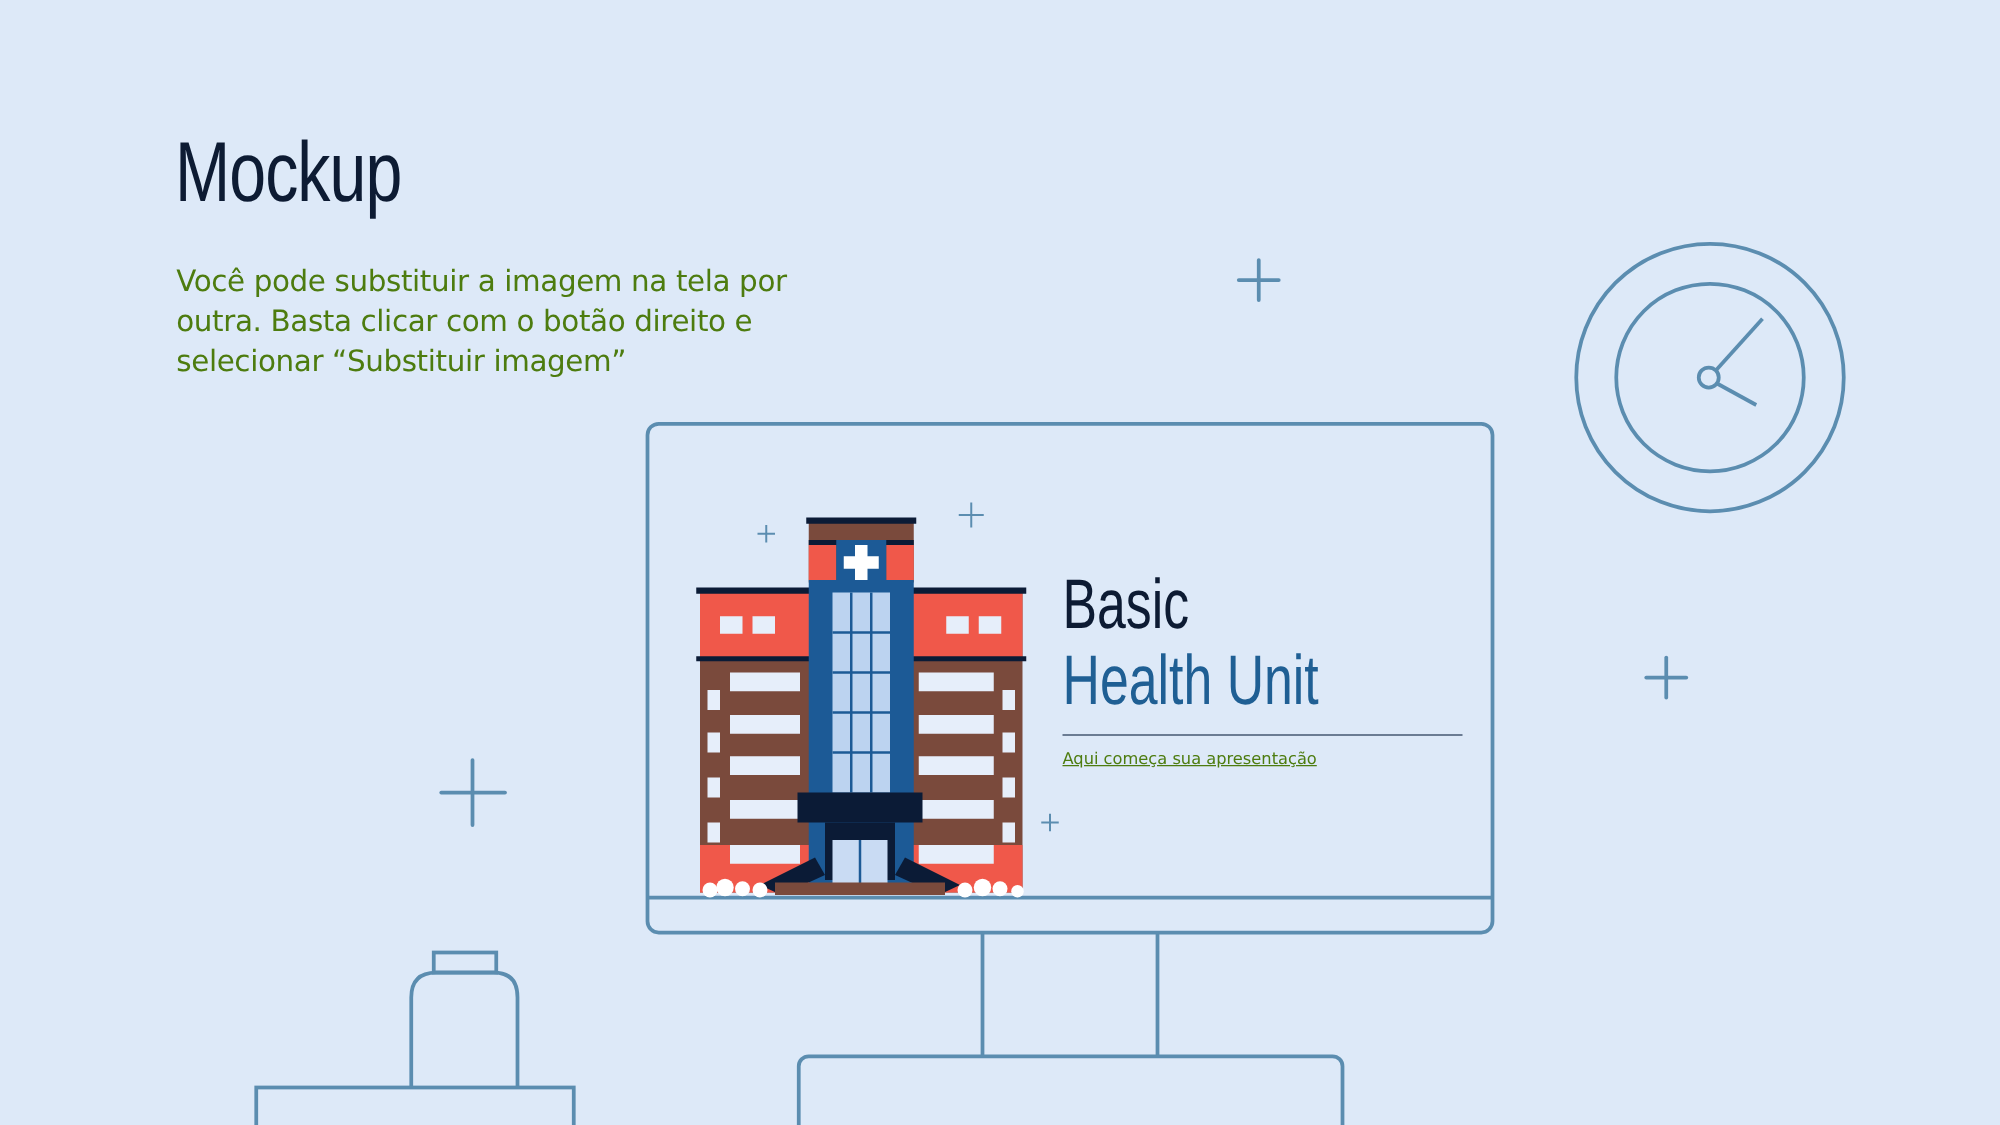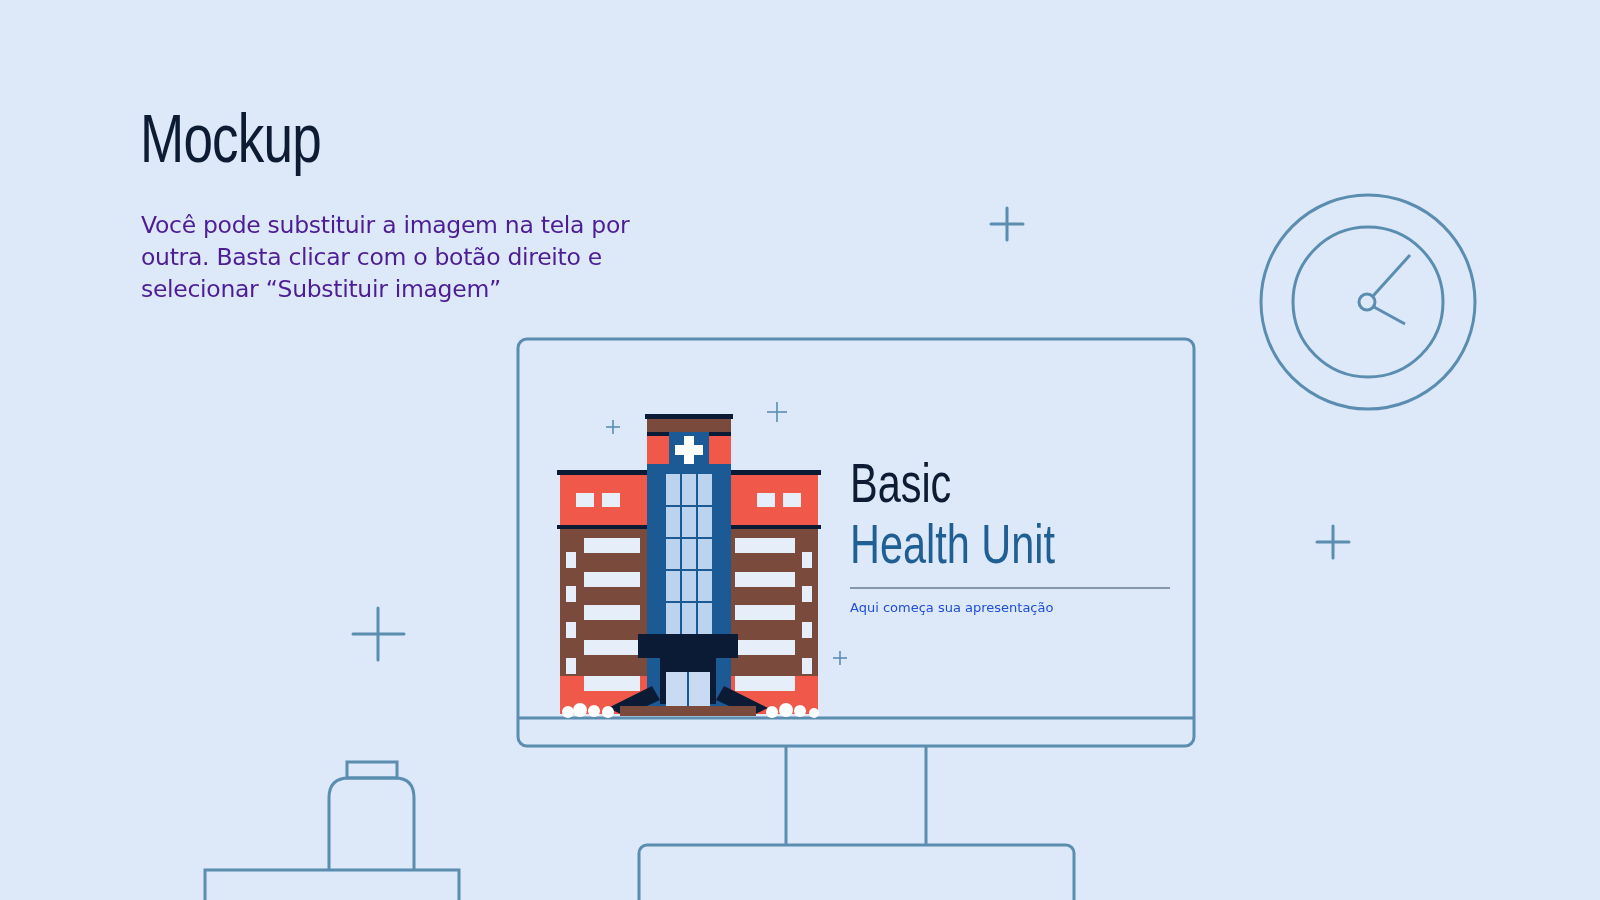--- a/index.html
+++ b/index.html
@@ -11,37 +11,38 @@
     .title {
       position: absolute; left: 140px; top: 104px;
       font-family: "Liberation Sans", sans-serif;
       font-weight: 400; font-size: 68px; color: #0d1b33;
       letter-spacing: -1px; transform: scaleX(0.78); transform-origin: left top;
       margin: 0; line-height: 1;
     }
     .desc {
       position: absolute; left: 141px; top: 209px; width: 540px;
       font-family: "DejaVu Sans", sans-serif;
-      font-size: 23.5px; line-height: 32px; color: #4c1d95;
+      font-size: 23.5px; line-height: 32px; color: #4d7c0f;
       margin: 0; letter-spacing: -0.3px;
     }
     svg.scene { position: absolute; left: 0; top: 0; }
     .slide-title {
       position: absolute; left: 850px; top: 452px;
       font-family: "Liberation Sans", sans-serif;
       font-size: 56px; line-height: 61px; margin: 0;
       transform: scaleX(0.74); transform-origin: left top;
       white-space: nowrap;
     }
     .slide-title .l1 { color: #0d1b33; display: block; }
     .slide-title .l2 { color: #1f5f94; display: block; }
     .slide-sub {
       position: absolute; left: 850px; top: 600px;
-      font-family: "DejaVu Sans", sans-serif; font-size: 13px; color: #1d4ed8;
+      font-family: "DejaVu Sans", sans-serif; font-size: 13px; color: #4d7c0f;
       margin: 0;
+      text-decoration: underline;
     }
   </style>
 </head>
 <body>
 
 <svg class="scene" width="1600" height="900" viewBox="0 0 1600 900">
 
   <g stroke="#5b8db0" stroke-width="3" stroke-linecap="round" fill="none">
     <g>
         <line x1="1007" y1="208" x2="1007" y2="240"></line>

